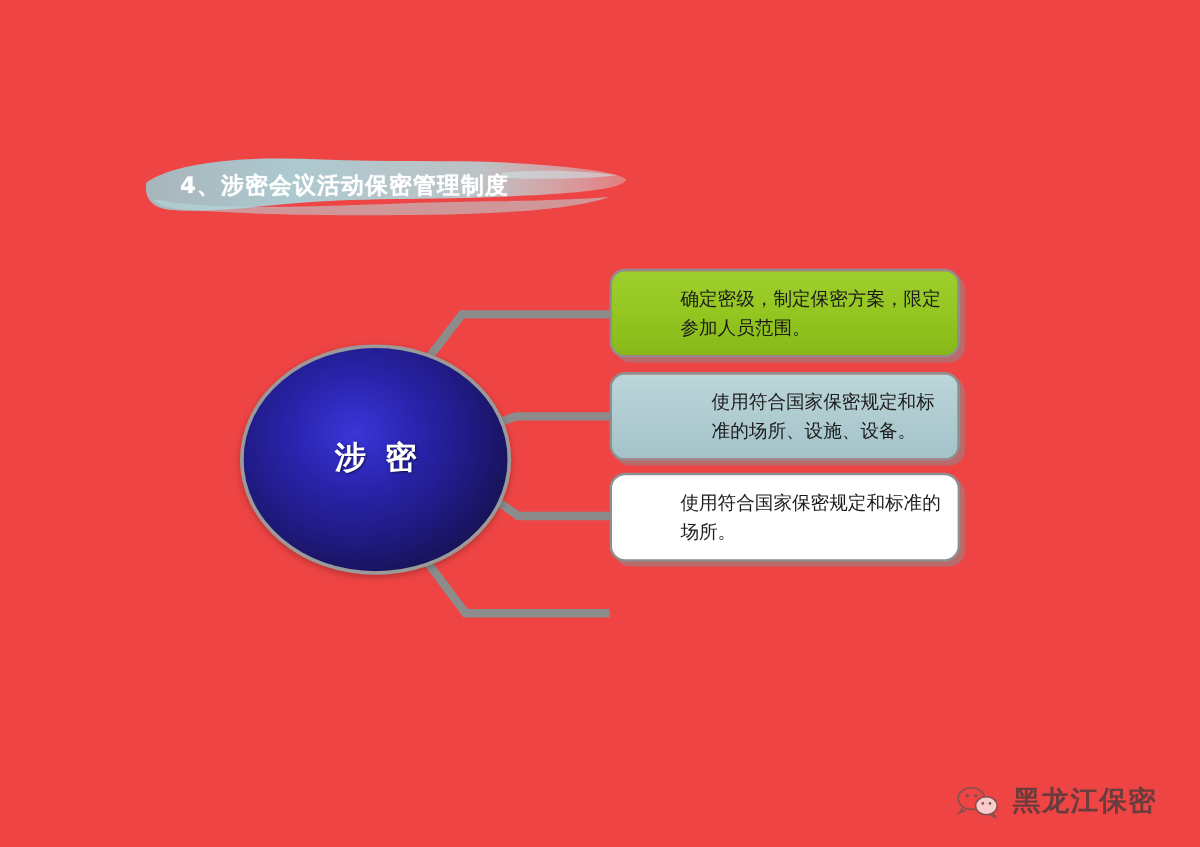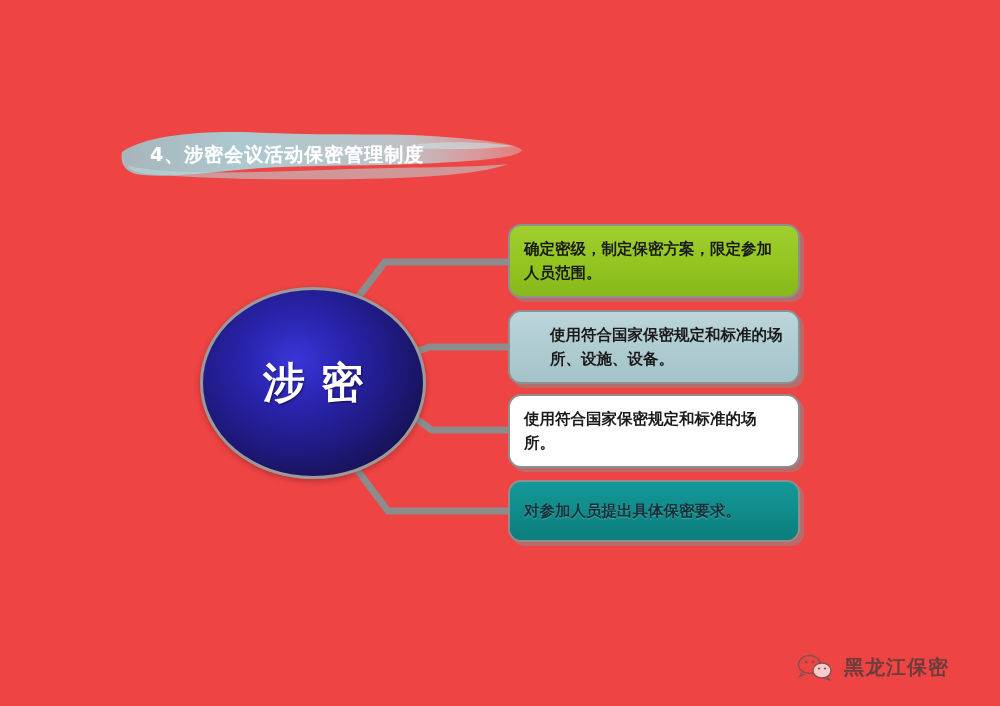--- a/index.html
+++ b/index.html
@@ -71,21 +71,21 @@
     box-sizing: border-box;
     box-shadow: 0 2px 6px rgba(0,0,0,0.25);
     display: flex;
     flex-direction: column;
     align-items: center;
     justify-content: center;
     z-index: 5;
   }
   .hub-line {
     color: #ffffff;
-    font-size: 42px;
+    font-size: 26px;
     font-weight: bold;
     letter-spacing: 16px;
     text-indent: 16px;
     line-height: 1.35;
     text-shadow: 1px 1px 2px rgba(0,0,0,0.55);
     white-space: nowrap;
   }
 
   
   .info-box {
@@ -97,21 +97,22 @@
     border-radius: 13px;
     box-shadow: 4px 4px 0 rgba(140,140,140,0.55);
     display: flex;
     align-items: center;
     padding: 8px 14px;
     z-index: 4;
   }
   .info-text {
     font-size: 15.5px;
     line-height: 1.55;
-    font-weight: bold;
+    font-weight: normal;
+    margin-left: 43px;
   }
 
   #box-1 {
     top: 224px;
     height: 74px;
     background: linear-gradient(180deg, #9fcf2e 0%, #93c520 55%, #86b81a 100%);
   }
   #box-1 .info-text { color: #1b1b1b; }
 
   #box-2 {
@@ -144,21 +145,21 @@
     position: absolute;
     left: 795px;
     top: 652px;
     display: flex;
     align-items: center;
     gap: 9px;
     opacity: 0.72;
   }
   #wechat-icon { display: block; }
   #footer-label {
-    font-size: 20px;
+    font-size: 23px;
     font-weight: bold;
     color: #3a3a3a;
     letter-spacing: 1px;
     white-space: nowrap;
   }
 </style>
 </head>
 <body>
 
 <div id="slide">
@@ -203,23 +204,20 @@
   </div>
 
   <div class="info-box" id="box-2">
     <span class="info-text">使用符合国家保密规定和标准的场所、设施、设备。</span>
   </div>
 
   <div class="info-box" id="box-3">
     <span class="info-text">使用符合国家保密规定和标准的场所。</span>
   </div>
 
-  <div class="info-box" id="box-4">
-    <span class="info-text">对参加人员提出具体保密要求。</span>
-  </div>
 
   <div id="footer-mark">
     <svg id="wechat-icon" width="40" height="30" viewBox="0 0 40 30" xmlns="http://www.w3.org/2000/svg">
       <g fill="none" stroke="#555555" stroke-width="1.3">
         <ellipse cx="14.5" cy="12.5" rx="11" ry="9"></ellipse>
         <path d="M7.5,20 L4.5,24.5 L10,22"></path>
         <ellipse cx="27" cy="18.5" rx="9" ry="7.5" fill="#ffffff"></ellipse>
         <path d="M32,24.5 L34.5,28 L30,26.3"></path>
       </g>
       <g fill="#555555">

